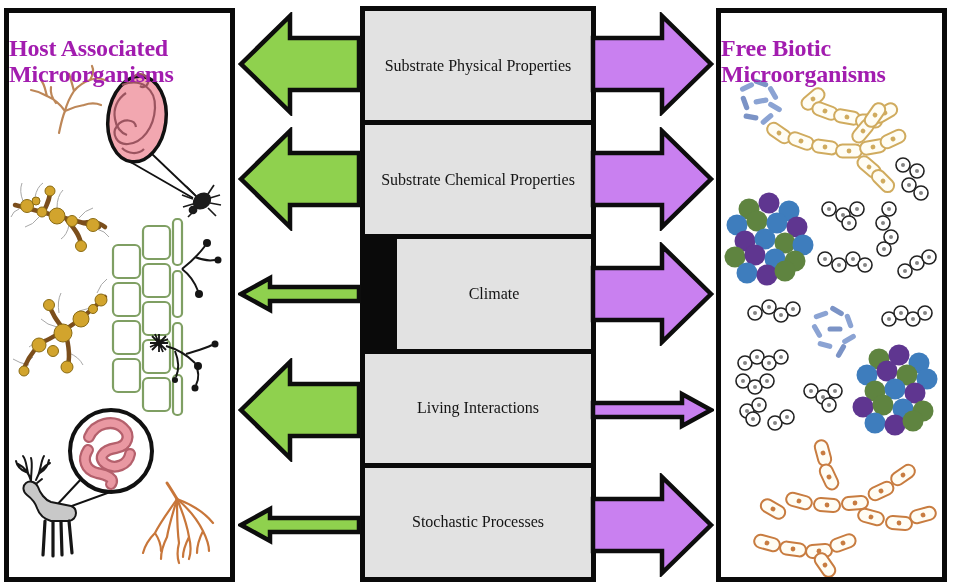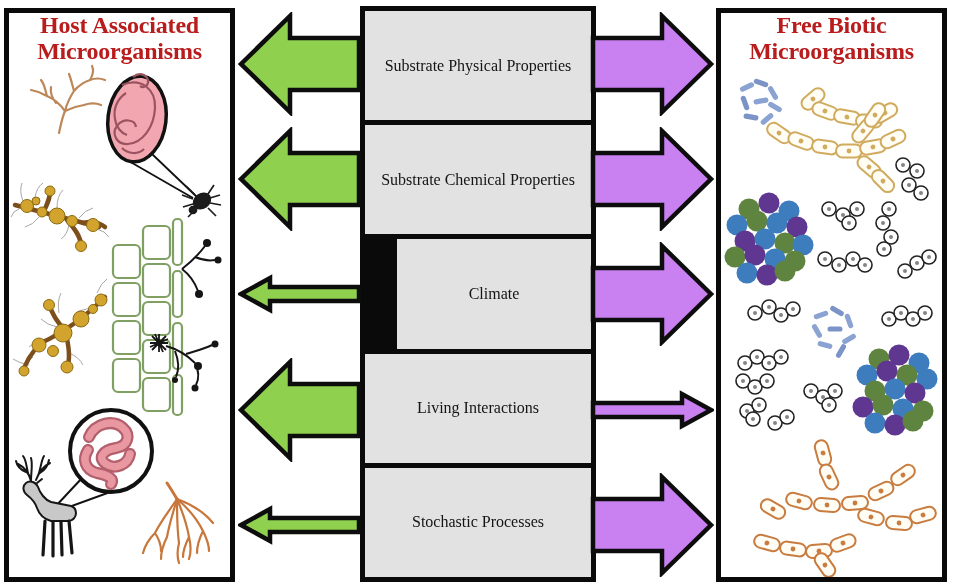--- a/index.html
+++ b/index.html
@@ -2,21 +2,21 @@
 <html><head>
 <meta charset="utf-8">
 <style>
   *{margin:0;padding:0;box-sizing:border-box}
   html,body{width:954px;height:588px}
   body{background:#fff;font-family:"Liberation Serif","DejaVu Serif",serif;position:relative;overflow:hidden}
   .canvas{position:absolute;inset:0;width:954px;height:588px;background:#fff}
   .panel{position:absolute;background:#fff;border:5px solid #0a0a0a}
   .panel-left{left:4px;top:8px;width:231px;height:574px}
   .panel-right{left:716px;top:8px;width:231px;height:574px}
-  .panel-title{position:relative;z-index:2;text-align:center;font-size:24px;font-weight:700;line-height:1.08;padding-top:0;color:#b91c1c;letter-spacing:-0.2px}
+  .panel-title{position:relative;z-index:2;font-size:24px;font-weight:700;line-height:1.08;padding-top:23px;color:#a21caf;letter-spacing:-0.2px}
   .panel-art{position:absolute;inset:0;width:100%;height:100%;z-index:1}
   .center-col{position:absolute;left:360px;top:6px;width:236px;height:576px;display:flex;flex-direction:column;border:5px solid #0a0a0a;background:#0a0a0a}
   .factor-box{flex:1;display:flex;align-items:center;justify-content:center;text-align:center;font-size:16px;line-height:1.12;color:#141414;border-bottom:5px solid #0a0a0a;padding:0 5px;background:#e2e2e2}
   .factor-box:last-child{border-bottom:none}
   .arrow-row{position:absolute;left:238px;width:476px;height:115px;display:flex;align-items:center;justify-content:space-between;pointer-events:none}
   .arrow-svg{display:block}
 </style>
 </head>
 <body>
 

